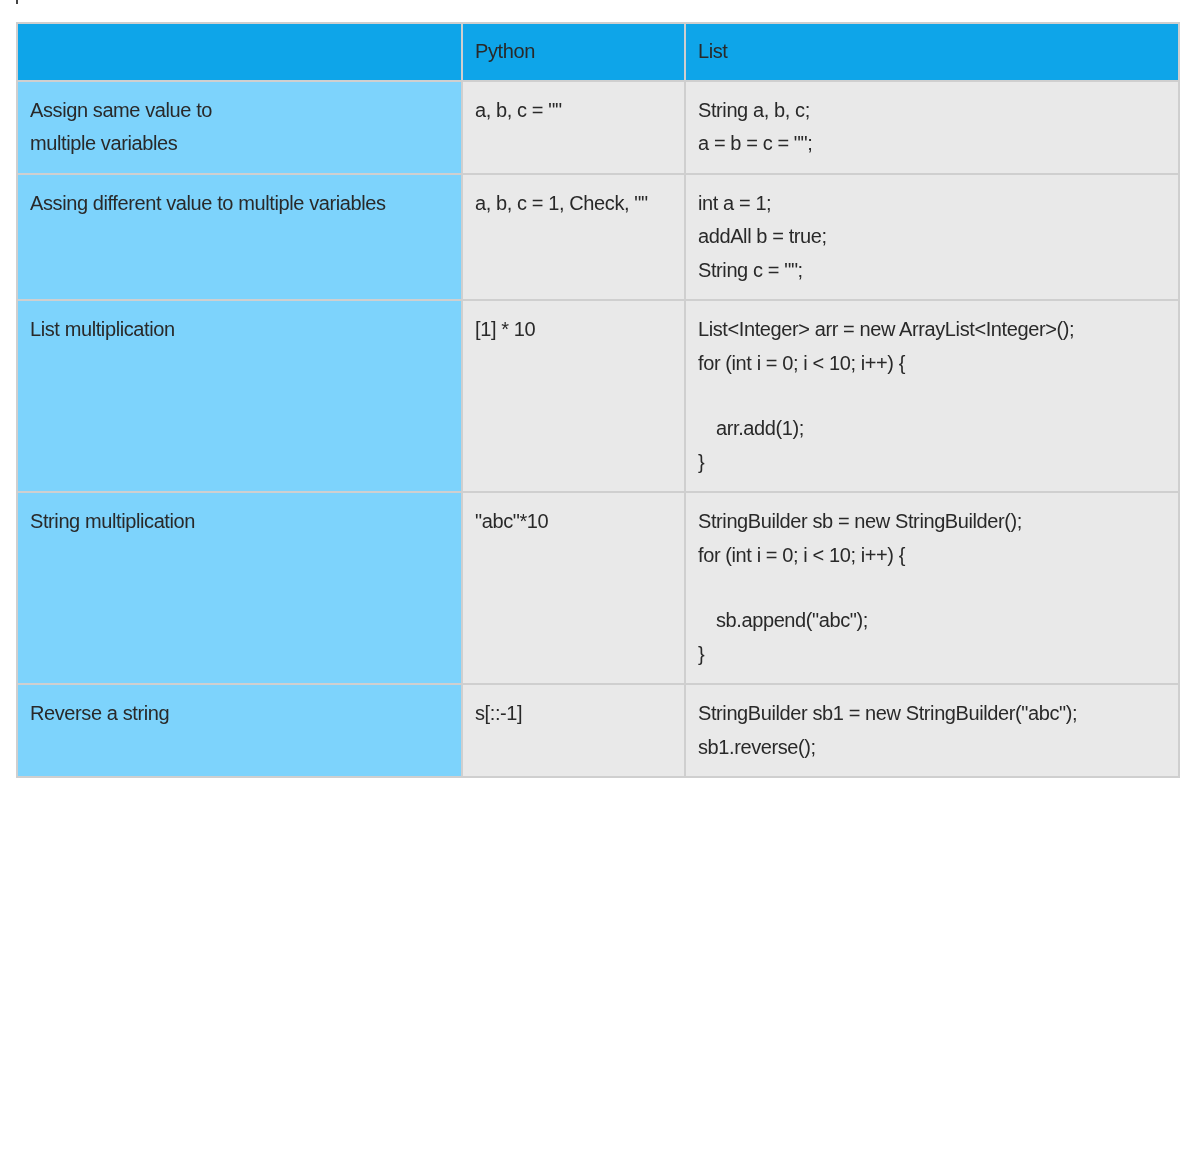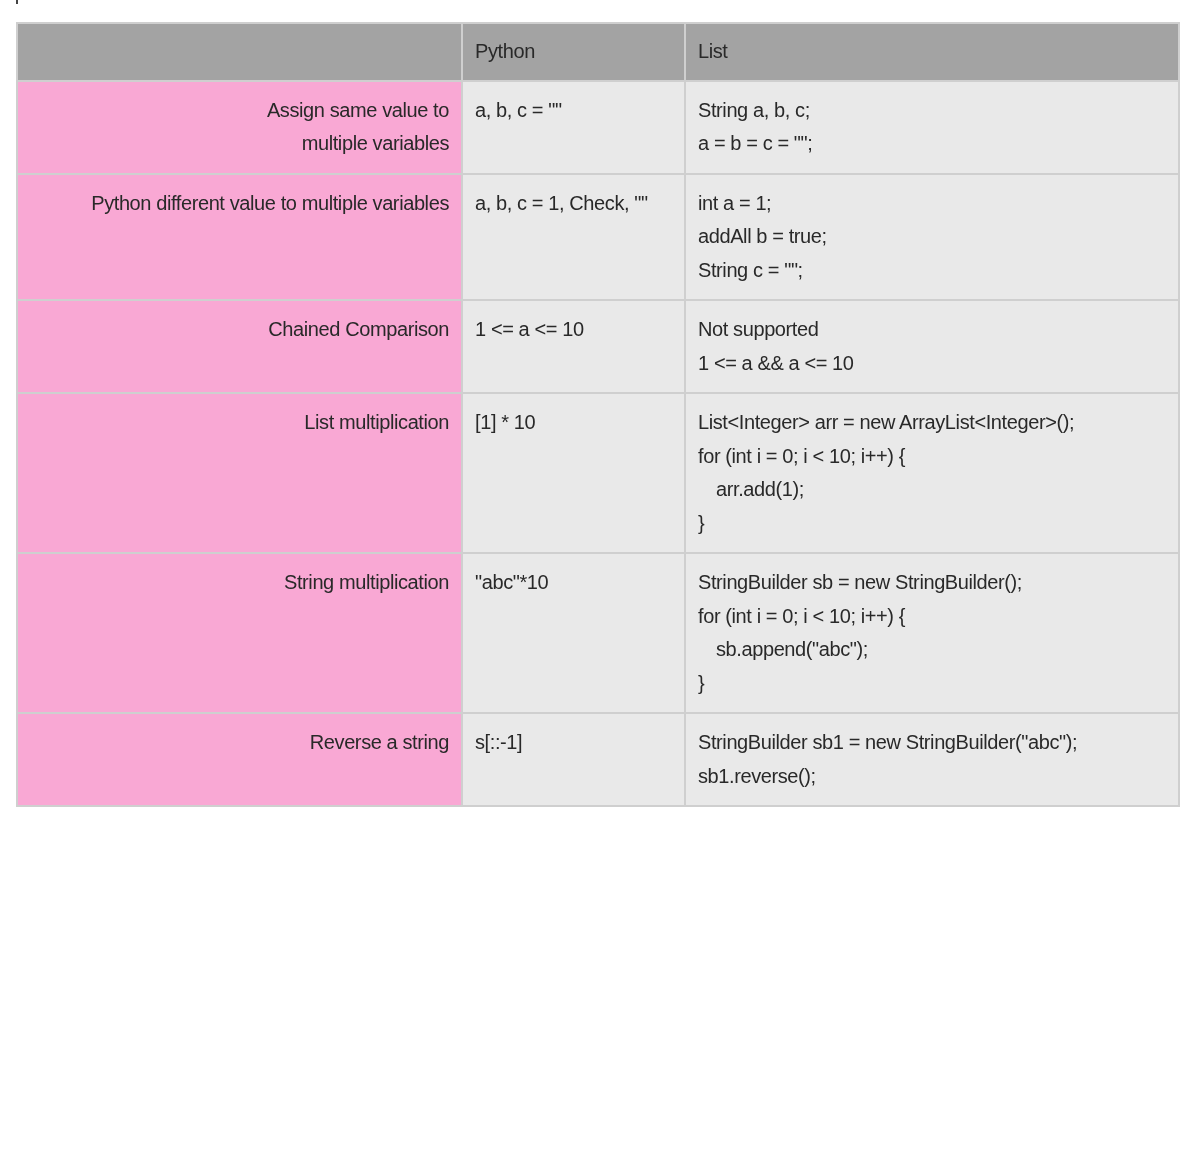--- a/index.html
+++ b/index.html
@@ -38,39 +38,39 @@
     table.compare col.c3 { width: 494px; }
     table.compare td, table.compare th {
       border: 2px solid #cfcfcf;
       vertical-align: top;
       padding: 12px 12px 12px 12px;
       text-align: left;
       font-weight: normal;
       line-height: 33.5px;
     }
     table.compare thead th {
-      background: #a3a3a3;
+      background: #0ea5e9;
       height: 32px;
       padding-top: 11px;
       padding-bottom: 11px;
     }
     table.compare tbody td.label-cell {
-      background: #f9a8d4;
-      text-align: right;
+      background: #7dd3fc;
     }
     table.compare tbody td.py-cell,
     table.compare tbody td.java-cell {
       background: #e9e9e9;
     }
     .line {
       display: block;
       white-space: pre;
     }
     .indent {
       padding-left: 18px;
+      margin-top: 32px;
     }
   </style>
 </head>
 <body>
 
 <div class="top-mark"></div>
 
 <table class="compare">
   <colgroup>
     <col class="c1">
@@ -95,45 +95,33 @@
         <span class="line">a, b, c = ""</span>
       </td>
       <td class="java-cell">
         <span class="line">String a, b, c;</span>
         <span class="line">a = b = c = "";</span>
       </td>
     </tr>
 
     <tr>
       <td class="label-cell">
-        <span class="line">Python different value to multiple variables</span>
+        <span class="line">Assing different value to multiple variables</span>
       </td>
       <td class="py-cell">
         <span class="line">a, b, c = 1, Check, ""</span>
       </td>
       <td class="java-cell">
         <span class="line">int a = 1;</span>
         <span class="line">addAll b = true;</span>
         <span class="line">String c = "";</span>
       </td>
     </tr>
 
 
-    <tr>
-      <td class="label-cell">
-        <span class="line">Chained Comparison</span>
-      </td>
-      <td class="py-cell">
-        <span class="line">1 &lt;= a &lt;= 10</span>
-      </td>
-      <td class="java-cell">
-        <span class="line">Not supported</span>
-        <span class="line">1 &lt;= a &amp;&amp; a &lt;= 10</span>
-      </td>
-    </tr>
 
     <tr>
       <td class="label-cell">
         <span class="line">List multiplication</span>
       </td>
       <td class="py-cell">
         <span class="line">[1] * 10</span>
       </td>
       <td class="java-cell">
         <span class="line">List&lt;Integer&gt; arr = new ArrayList&lt;Integer&gt;();</span>

